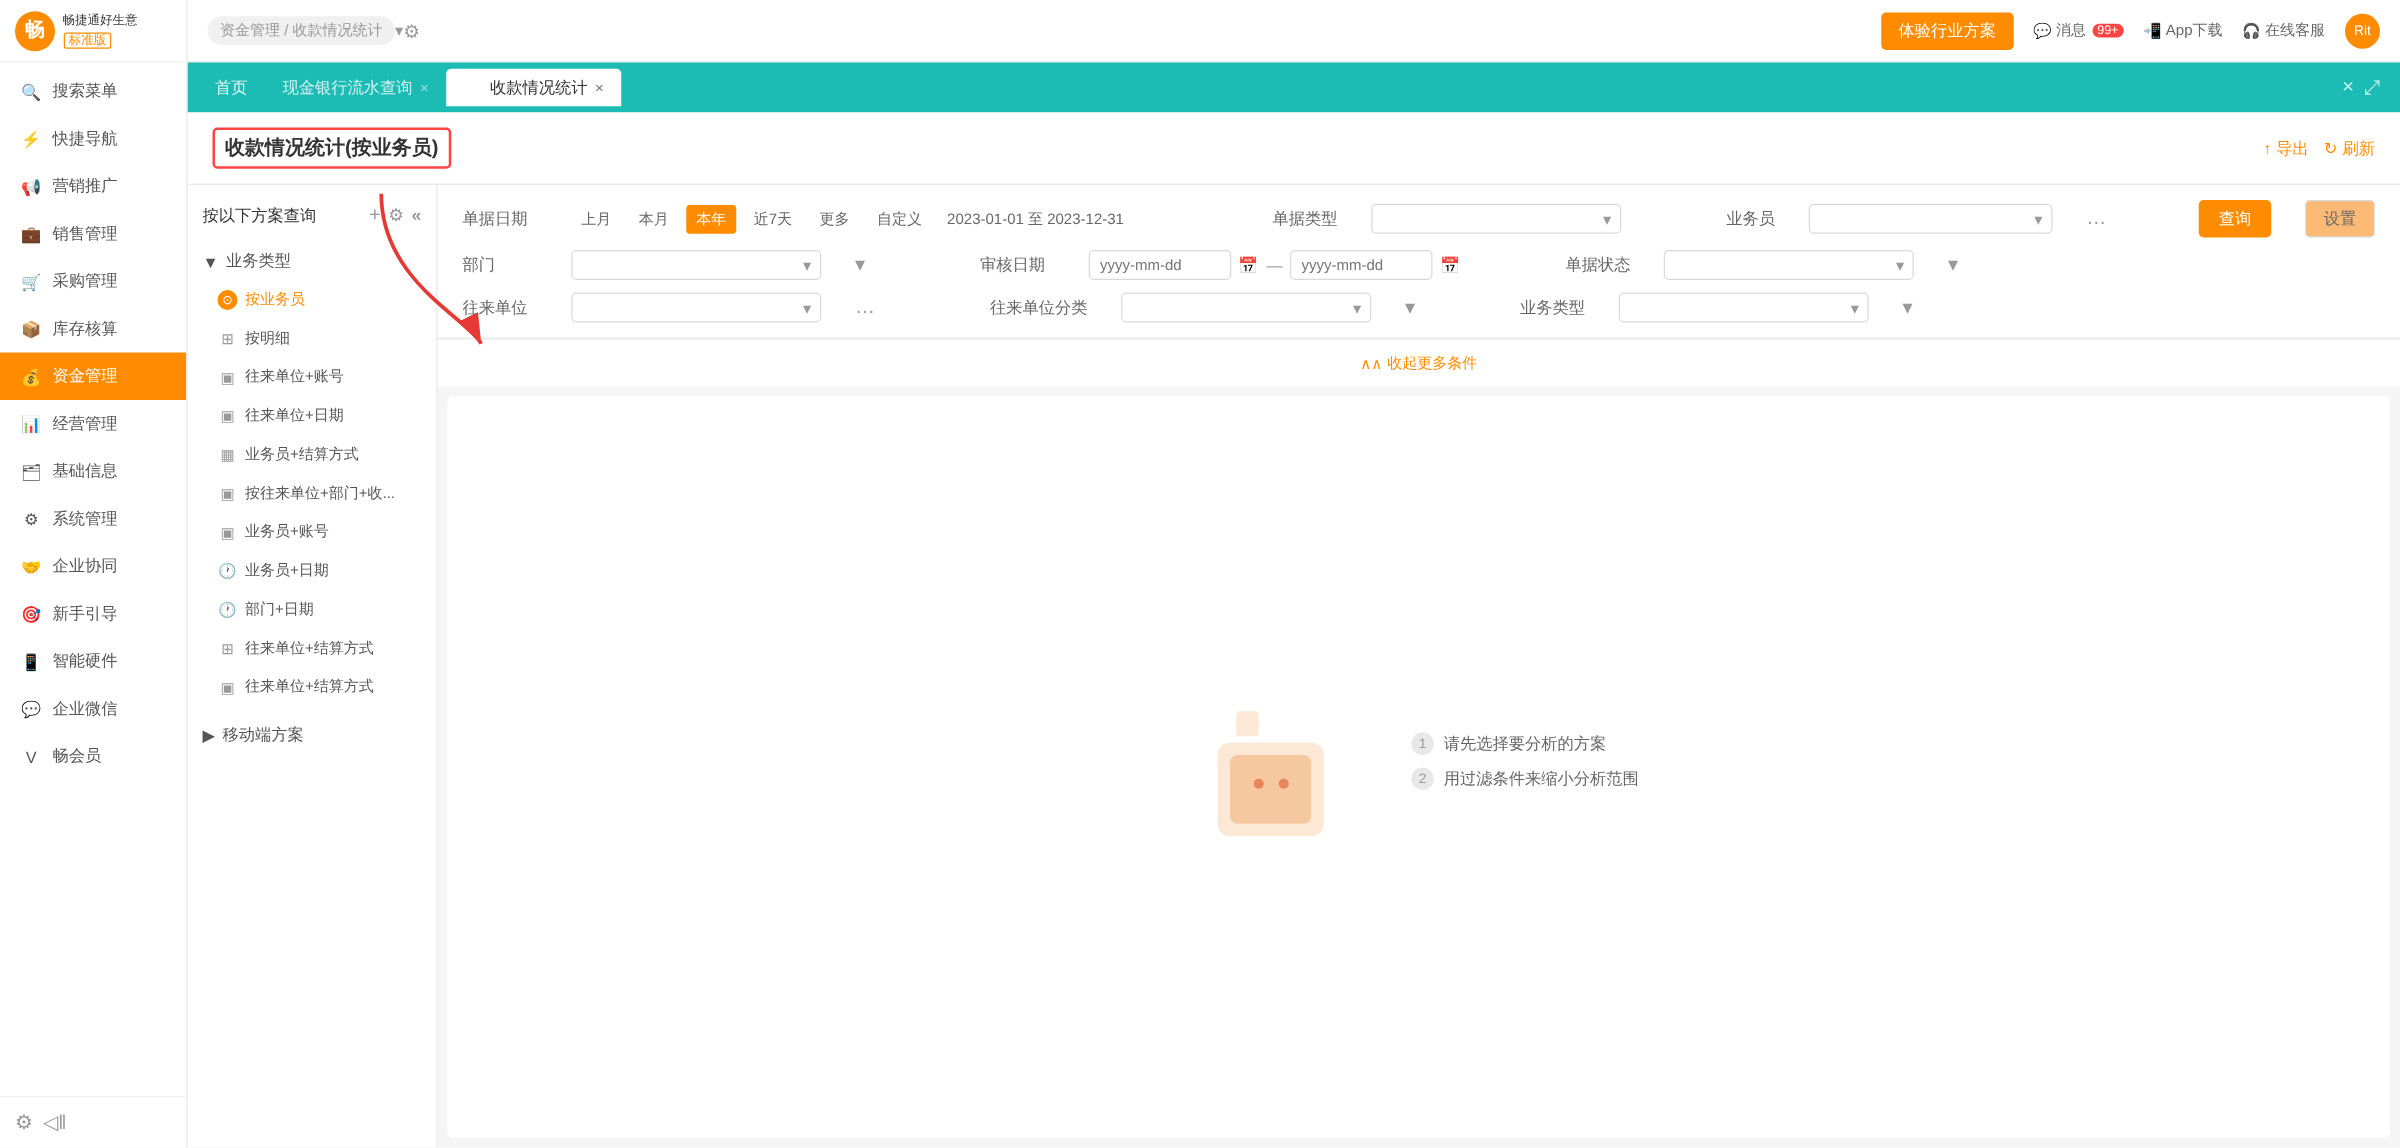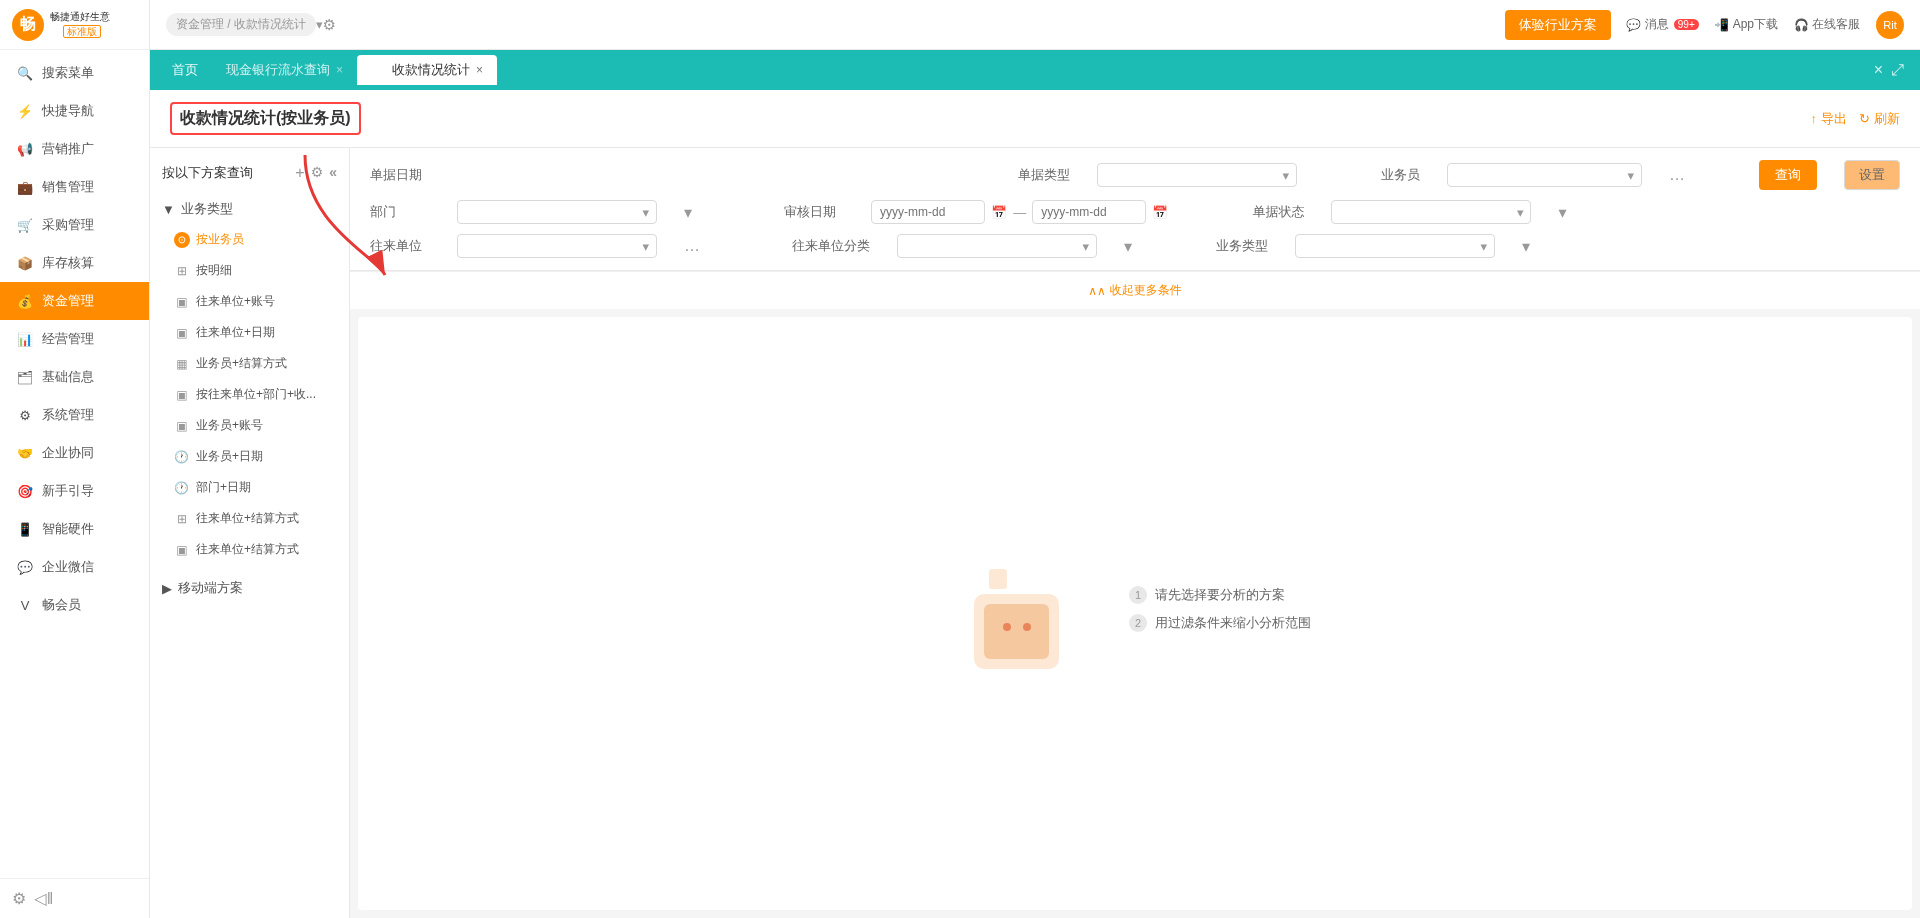--- a/index.html
+++ b/index.html
@@ -3,21 +3,21 @@
   <meta charset="utf-8">
   <style>
     * { margin: 0; padding: 0; box-sizing: border-box; }
     body { font-family: 'Microsoft YaHei', Arial, sans-serif; font-size: 13px; background: #f5f5f5; width: 1920px; height: 918px; overflow: hidden; display: flex; }
 
     
     .sidebar { width: 150px; background: #fff; height: 918px; display: flex; flex-direction: column; border-right: 1px solid #e8e8e8; flex-shrink: 0; }
     .sidebar-logo { height: 50px; background: #fff; display: flex; align-items: center; padding: 0 12px; border-bottom: 1px solid #f0f0f0; }
     .logo-icon { width: 32px; height: 32px; background: #ff8c00; border-radius: 50%; display: flex; align-items: center; justify-content: center; color: white; font-size: 16px; font-weight: bold; margin-right: 6px; }
     .logo-text { font-size: 10px; color: #333; line-height: 1.3; }
-    .sidebar-tag { font-size: 10px; color: #ff8c00; border: 1px solid #ff8c00; border-radius: 2px; padding: 0 3px; margin-left: 13px; }
+    .sidebar-tag { font-size: 10px; color: #ff8c00; border: 1px solid #ff8c00; border-radius: 2px; padding: 0 3px; margin-left: 1px; }
     .sidebar-nav { flex: 1; overflow-y: auto; padding: 4px 0; }
     .nav-item { display: flex; align-items: center; gap: 8px; padding: 10px 16px; color: #555; cursor: pointer; transition: all 0.2s; }
     .nav-item.active { background: #ff8c00; color: white; border-radius: 0; }
     .nav-item .nav-icon { width: 18px; height: 18px; display: flex; align-items: center; justify-content: center; flex-shrink: 0; }
     .sidebar-bottom { padding: 10px 0; border-top: 1px solid #f0f0f0; display: flex; gap: 8px; padding-left: 12px; }
     .sidebar-bottom-btn { color: #999; cursor: pointer; font-size: 16px; }
 
     
     .main { flex: 1; display: flex; flex-direction: column; height: 918px; overflow: hidden; }
 
@@ -320,20 +320,29 @@
           </div>
         </div>
       </div>
 
       <div class="right-area">
 
         <div class="filter-area">
 
           <div class="filter-row">
             <span class="filter-label">单据日期</span>
+            <div class="filter-date-group">
+              <span class="date-tab">上月</span>
+              <span class="date-tab">本月</span>
+              <span class="date-tab active">本年</span>
+              <span class="date-tab">近7天</span>
+              <span class="date-tab">更多</span>
+              <span class="date-tab">自定义</span>
+              <span class="date-range-text" style="font-size:12px;color:#666;margin-left:6px;">2023-01-01 至 2023-12-31</span>
+            </div>
             <div class="filter-spacer"></div>
             <span class="filter-label" style="min-width:auto;">单据类型</span>
             <div class="select-wrapper">
               <select class="filter-select" style="min-width:200px;">
                 <option></option>
               </select>
             </div>
             <div style="width:30px;"></div>
             <span class="filter-label" style="min-width:auto;">业务员</span>
             <div class="select-wrapper">

